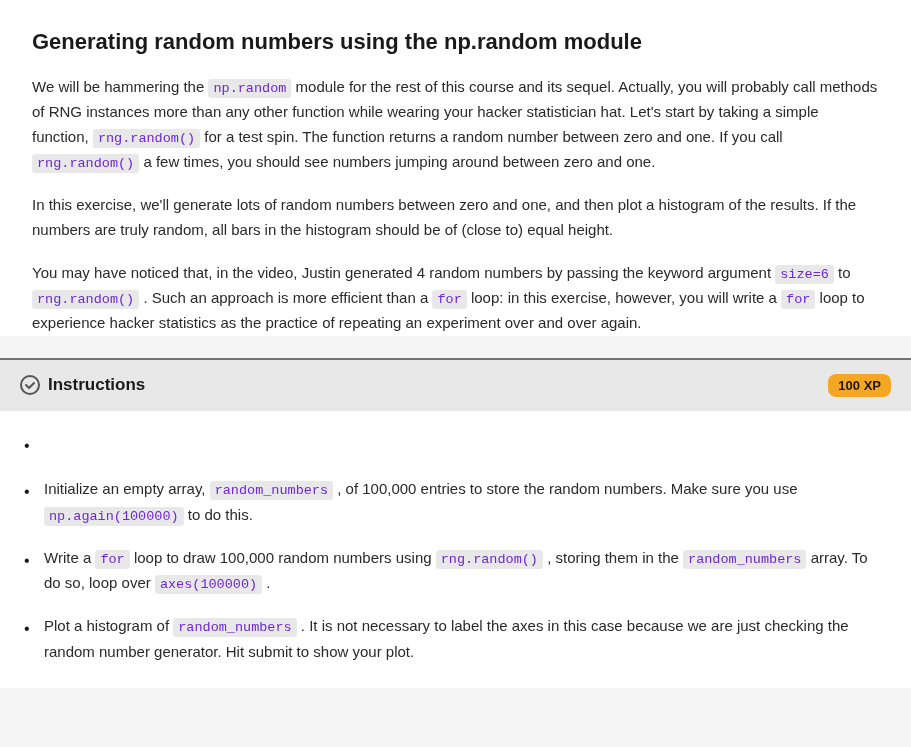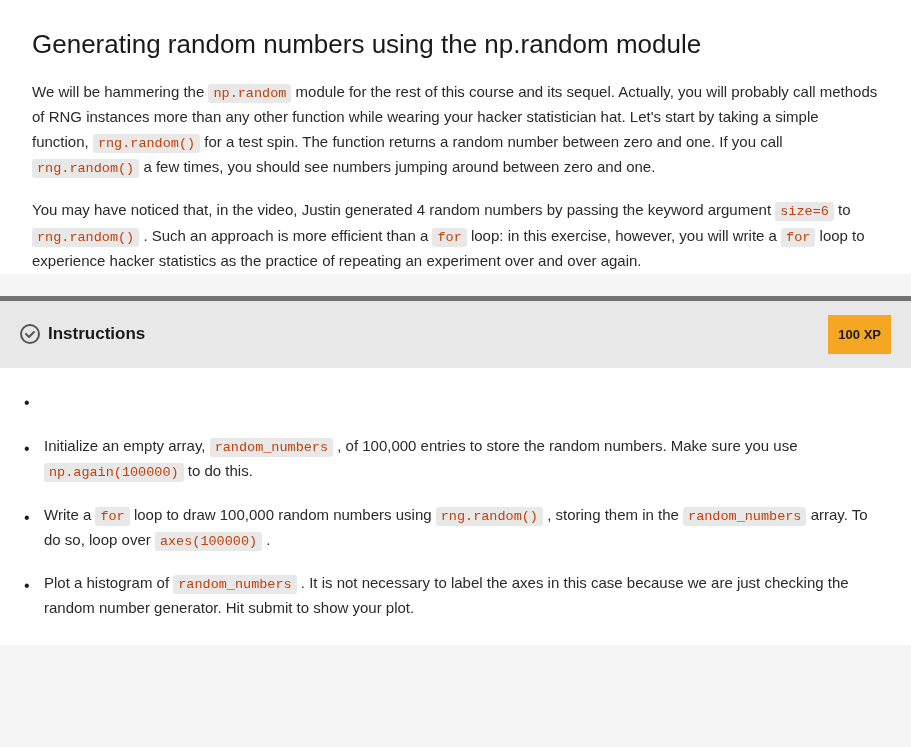--- a/index.html
+++ b/index.html
@@ -16,45 +16,45 @@
       width: 911px;
       min-height: 747px;
     }
 
     .main-container {
       background: #ffffff;
       padding: 28px 32px 0 32px;
     }
 
     .page-title {
-      font-size: 26px;
-      font-weight: 400;
+      font-size: 22px;
+      font-weight: 700;
       color: #1a1a1a;
       margin-bottom: 18px;
       line-height: 1.3;
     }
 
     .content-section {
       margin-bottom: 18px;
       line-height: 1.65;
       color: #2a2a2a;
     }
 
     code {
       font-family: 'Courier New', Courier, monospace;
       font-size: 13.5px;
       background-color: #e8e8e8;
       padding: 2px 5px;
       border-radius: 3px;
-      color: #c2410c;
+      color: #6d28d9;
     }
 
     .instructions-panel {
       background: #f0f0f0;
-      border-top: 5px solid #737373;
+      border-top: 2px solid #737373;
       margin-top: 22px;
       padding: 0;
     }
 
     .instructions-header {
       display: flex;
       justify-content: space-between;
       align-items: center;
       padding: 14px 20px;
       background: #e8e8e8;
@@ -75,22 +75,22 @@
       display: inline-flex;
       align-items: center;
       justify-content: center;
     }
 
     .xp-badge {
       background: #f5a623;
       color: #1a1a1a;
       font-weight: 700;
       font-size: 13px;
-      padding: 12px 10px;
-      border-radius: 0;
+      padding: 4px 10px;
+      border-radius: 8px;
     }
 
     .instructions-list {
       list-style: none;
       padding: 20px 24px 24px 24px;
       background: #ffffff;
     }
 
     .instructions-list li {
       display: flex;
@@ -120,20 +120,23 @@
 </head>
 <body>
 
 <div class="main-container">
   <h1 class="page-title">Generating random numbers using the np.random module</h1>
 
   <div class="content-section">
     We will be hammering the <code>np.random</code> module for the rest of this course and its sequel. Actually, you will probably call methods of RNG instances more than any other function while wearing your hacker statistician hat. Let's start by taking a simple function, <code>rng.random()</code> for a test spin. The function returns a random number between zero and one. If you call <code>rng.random()</code> a few times, you should see numbers jumping around between zero and one.
   </div>
 
+  <div class="content-section">
+    In this exercise, we'll generate lots of random numbers between zero and one, and then plot a histogram of the results. If the numbers are truly random, all bars in the histogram should be of (close to) equal height.
+  </div>
 
   <div class="content-section">
     You may have noticed that, in the video, Justin generated 4 random numbers by passing the keyword argument <code>size=6</code> to <code>rng.random()</code> . Such an approach is more efficient than a <code>for</code> loop: in this exercise, however, you will write a <code>for</code> loop to experience hacker statistics as the practice of repeating an experiment over and over again.
   </div>
 </div>
 
 <div class="instructions-panel">
   <div class="instructions-header">
     <div class="instructions-title">
       <span class="circle-check-icon">

